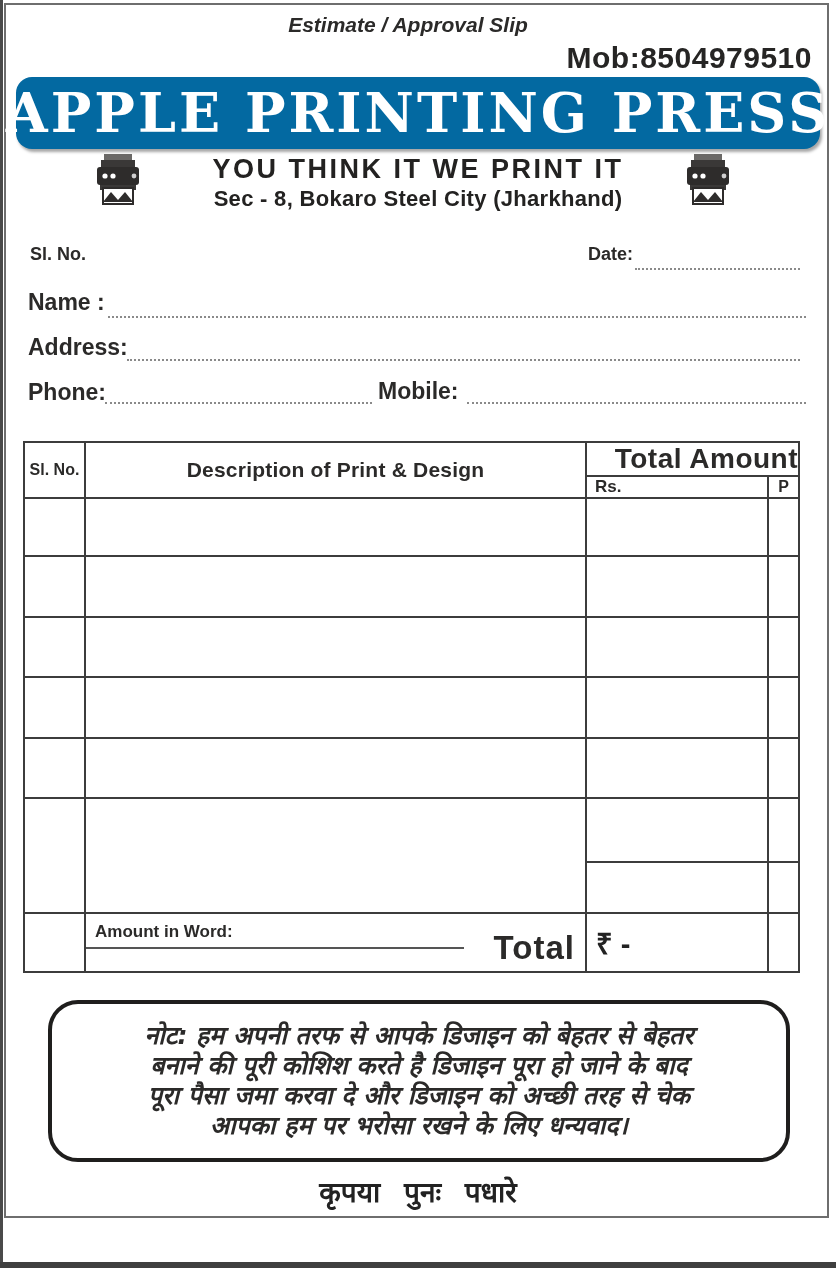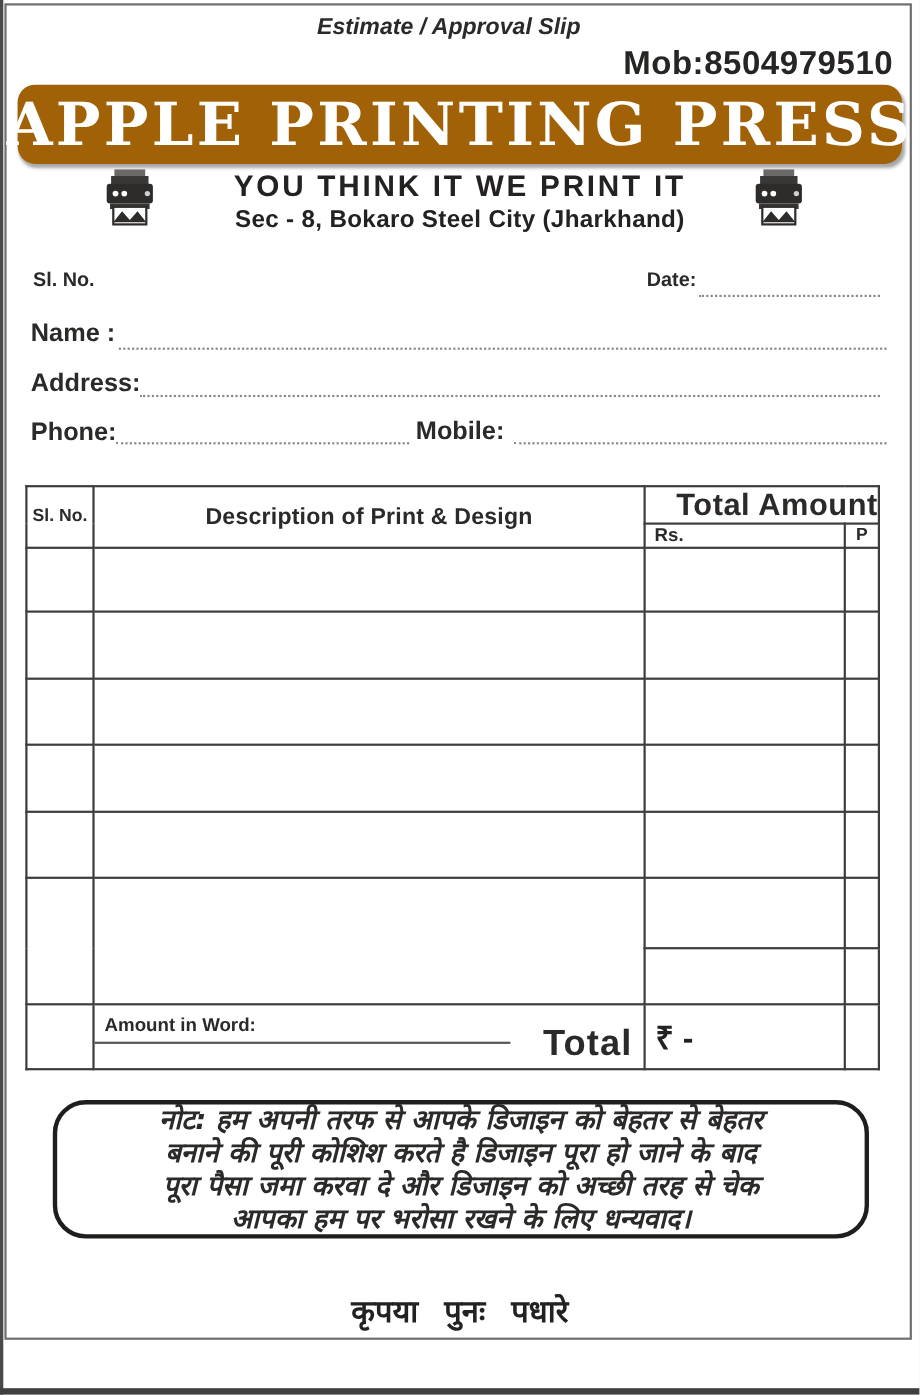--- a/index.html
+++ b/index.html
@@ -27,21 +27,21 @@
   .slip-type{
     left:0;top:13px;width:816px;text-align:center;
     font-size:21px;font-weight:bold;font-style:italic;color:#2b2a29;
   }
   .mob-line{
     left:0;top:41px;width:812px;text-align:right;
     font-size:30px;font-weight:bold;letter-spacing:0.5px;color:#262524;
   }
   .banner{
     left:16px;top:77px;width:804px;height:72px;
-    background:#a16207;border-radius:16px;
+    background:#0369a1;border-radius:16px;
     box-shadow:2px 3px 3px rgba(0,0,0,0.35);
     display:flex;align-items:center;justify-content:center;
   }
   .banner-text{
     font-family:"DejaVu Serif", serif;
     font-weight:bold;font-size:54px;letter-spacing:3px;
     color:#ffffff;white-space:nowrap;line-height:1;
   }
   .tagline{
     left:0;top:154px;width:836px;text-align:center;
@@ -91,21 +91,21 @@
     position:absolute;right:10px;bottom:4px;
     font-size:33px;font-weight:bold;color:#2b2a29;letter-spacing:1px;margin-left:36px;
   }
   td.total-value{
     font-size:29px;font-weight:bold;text-align:left;padding-left:9px;
     vertical-align:middle;color:#222;
   }
 
   
   .note-box{
-    left:48px;top:1000px;width:742px;height:126px;
+    left:48px;top:1000px;width:742px;height:162px;
     border:4px solid #1f1e1d;border-radius:30px;
     box-sizing:border-box;
     display:flex;flex-direction:column;align-items:center;justify-content:center;
     background:#fff;
   }
   .note-line{
     font-family:"DejaVu Sans", sans-serif;
     font-size:25px;font-weight:bold;font-style:italic;
     line-height:30px;color:#2b2a29;white-space:nowrap;
   }

